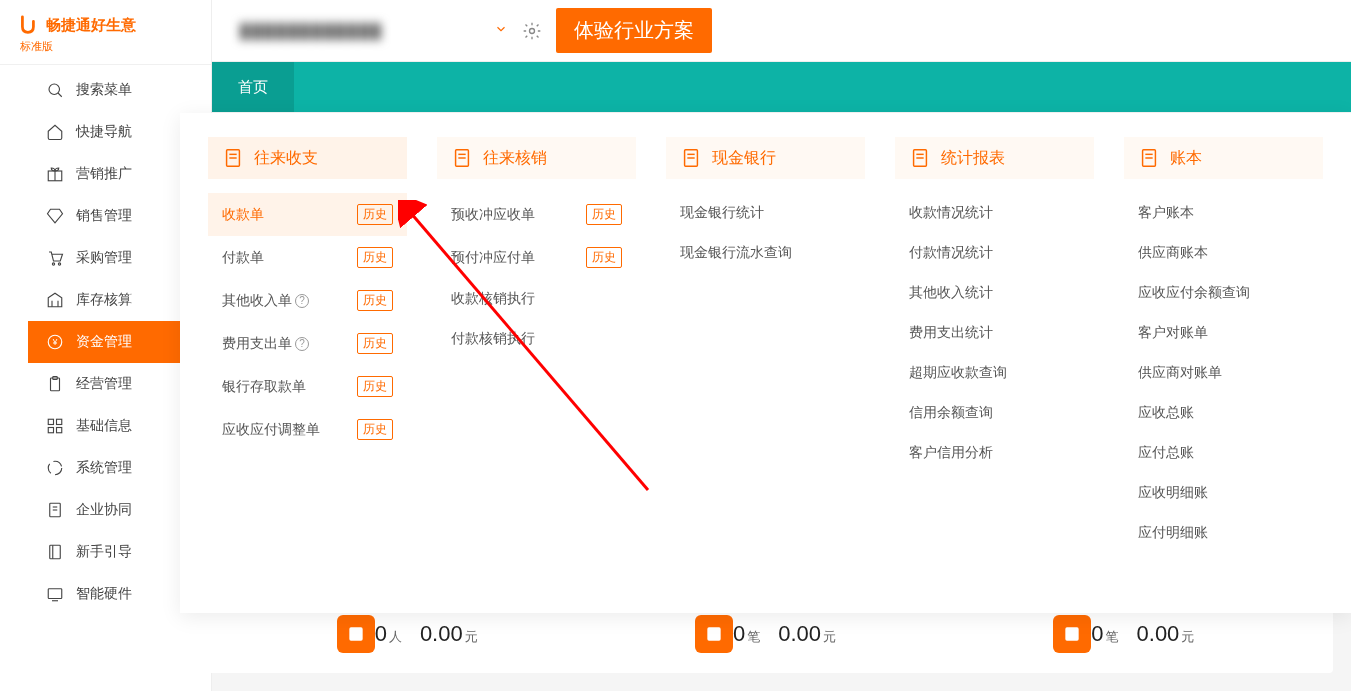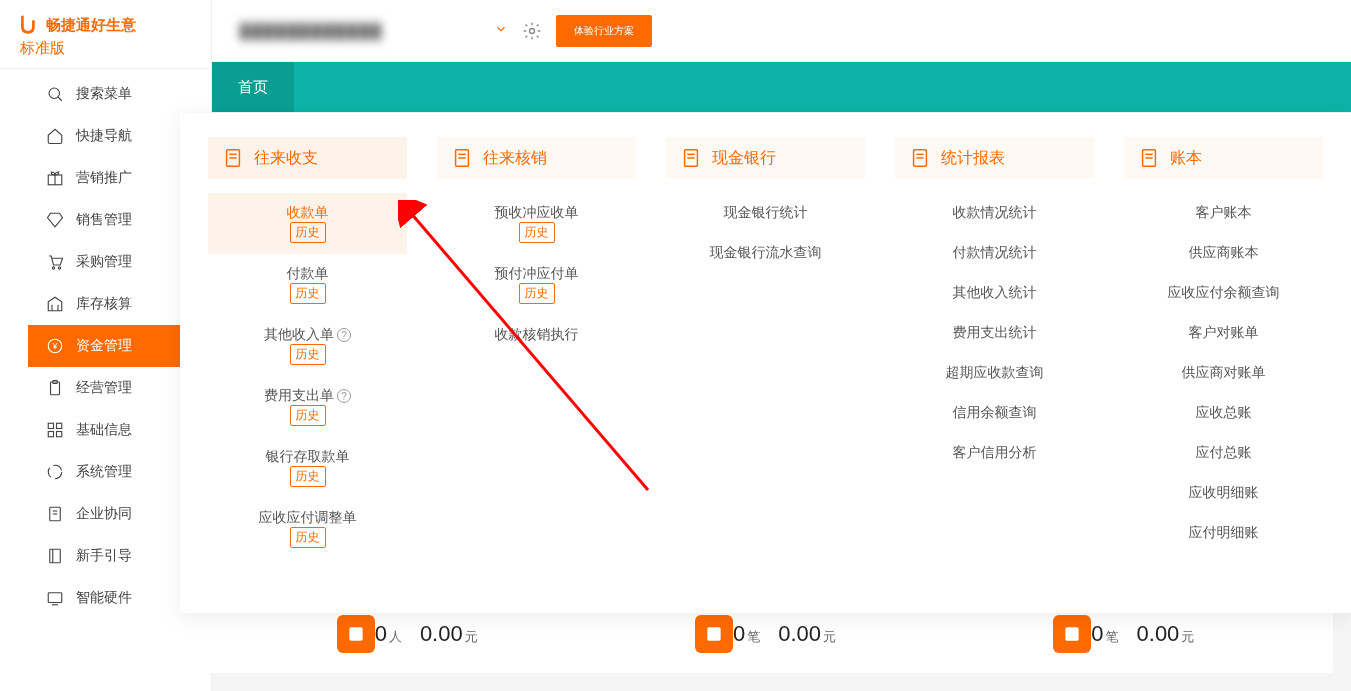--- a/index.html
+++ b/index.html
@@ -5,50 +5,50 @@
     * { margin: 0; padding: 0; box-sizing: border-box; }
     body { font-family: "Microsoft YaHei", "PingFang SC", sans-serif; font-size: 14px; color: #333; background: #f5f5f5; overflow: hidden; }
     .app { display: flex; width: 1351px; height: 691px; position: relative; }
 
     
     .sidebar { width: 212px; background: #fff; display: flex; flex-direction: column; border-right: 1px solid #eee; }
     .logo-area { padding: 14px 16px 10px; border-bottom: 1px solid #f0f0f0; }
     .logo-row { display: flex; align-items: center; gap: 8px; }
     .logo-mark { width: 22px; height: 22px; display: flex; align-items: center; justify-content: center; color: #ff6a00; font-weight: bold; font-size: 20px; }
     .logo-text { color: #ff6a00; font-weight: 600; font-size: 15px; }
-    .logo-sub { color: #ff6a00; font-size: 15px; margin-top: 3px; margin-left: 4px; }
+    .logo-sub { color: #ff6a00; font-size: 11px; margin-top: 3px; margin-left: 4px; }
 
     .nav { flex: 1; overflow: auto; padding-top: 4px; }
     .nav-item { display: flex; align-items: center; gap: 12px; padding: 12px 18px; color: #444; cursor: pointer; margin-left: 28px; }
     .nav-item.active { background: #ff6a00; color: #fff; }
     .nav-icon { width: 18px; height: 18px; display: inline-flex; align-items: center; justify-content: center; }
     .nav-icon svg { width: 18px; height: 18px; fill: none; stroke: currentColor; stroke-width: 1.5; }
 
     
     .main { flex: 1; display: flex; flex-direction: column; position: relative; background: #fff; }
     .topbar { height: 62px; display: flex; align-items: center; padding: 0 18px; gap: 14px; border-bottom: 1px solid #eee; }
     .company-select { display: flex; align-items: center; gap: 8px; padding: 6px 10px; cursor: pointer; min-width: 250px; }
     .company-name { filter: blur(5px); color: #666; letter-spacing: 2px; }
     .chevron-down { color: #ff6a00; }
     .gear { color: #888; cursor: pointer; width: 20px; height: 20px; }
-    .btn-primary { background: #ff6a00; color: #fff; border: none; padding: 9px 18px; font-size: 10px; border-radius: 2px; cursor: pointer; }
+    .btn-primary { background: #ff6a00; color: #fff; border: none; padding: 9px 18px; font-size: 20px; border-radius: 2px; cursor: pointer; }
 
     .tabbar { background: #0db3a6; height: 50px; display: flex; align-items: stretch; }
     .tab { padding: 0 26px; display: flex; align-items: center; color: #fff; font-size: 15px; cursor: pointer; }
     .tab.active { background: #0a9e92; }
 
     .content { flex: 1; background: #f5f5f5; padding: 18px; position: relative; overflow: hidden; }
 
     
     .mega { position: absolute; top: 113px; left: 180px; right: 0; background: #fff; min-height: 500px; box-shadow: 0 4px 20px rgba(0,0,0,.08); padding: 24px 28px 40px; display: flex; gap: 30px; z-index: 50; }
     .mega-col { flex: 1; min-width: 0; }
     .mega-head { background: #fff3e9; color: #ff6a00; font-size: 16px; font-weight: 500; padding: 10px 14px; display: flex; align-items: center; gap: 10px; margin-bottom: 14px; }
     .mega-head.inactive { background: #fff9f3; }
     .mega-head-icon { width: 22px; height: 22px; }
-    .mega-item-row { display: flex; align-items: center; justify-content: space-between; padding: 11px 14px; cursor: pointer; flex-direction: column; }
+    .mega-item-row { display: flex; align-items: center; justify-content: space-between; padding: 11px 14px; cursor: pointer; }
     .mega-item-row.highlight { background: #fff3e9; }
     .mega-item-row.highlight .mega-item-label { color: #ff6a00; }
     .mega-item-label { color: #555; display: flex; align-items: center; gap: 3px; }
     .help-q { display: inline-flex; width: 14px; height: 14px; border: 1px solid #999; border-radius: 50%; font-size: 10px; align-items: center; justify-content: center; color: #999; }
     .history-badge { border: 1px solid #ff6a00; color: #ff6a00; font-size: 12px; padding: 1px 5px; border-radius: 2px; }
 
     
     .right-peek { position: absolute; top: 160px; right: 0; width: 68px; display: flex; flex-direction: column; gap: 20px; align-items: flex-start; color: #555; font-size: 13px; z-index: 40; }
     .peek-item { padding: 6px 0; }
     .peek-icon { width: 42px; height: 42px; background: #ff7a1a; border-radius: 8px; display: flex; align-items: center; justify-content: center; color: #fff; margin-bottom: 6px; }
@@ -280,20 +280,23 @@
         <div class="mega-item-row">
           <span class="mega-item-label">预收冲应收单</span>
           <span class="history-badge">历史</span>
         </div>
         <div class="mega-item-row">
           <span class="mega-item-label">预付冲应付单</span>
           <span class="history-badge">历史</span>
         </div>
         <div class="mega-item-row">
           <span class="mega-item-label">收款核销执行</span>
+        </div>
+        <div class="mega-item-row">
+          <span class="mega-item-label">付款核销执行</span>
         </div>
       </div>
       <div class="mega-col">
         <div class="mega-head inactive">
           <span class="mega-head-icon"><svg viewBox="0 0 24 24" fill="none" stroke="#ff6a00" stroke-width="1.6">
               <rect x="5" y="3" width="14" height="18" rx="1"></rect>
               <line x1="8" y1="8" x2="16" y2="8"></line>
               <line x1="8" y1="12" x2="16" y2="12"></line>
             </svg></span>
           <span>现金银行</span>

